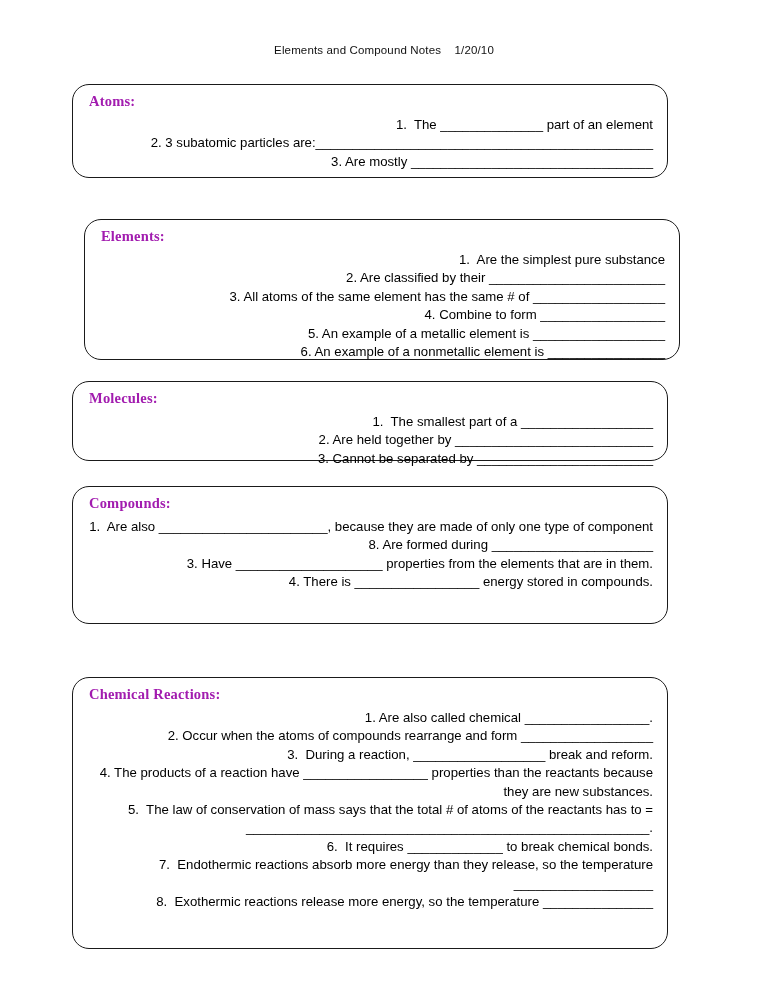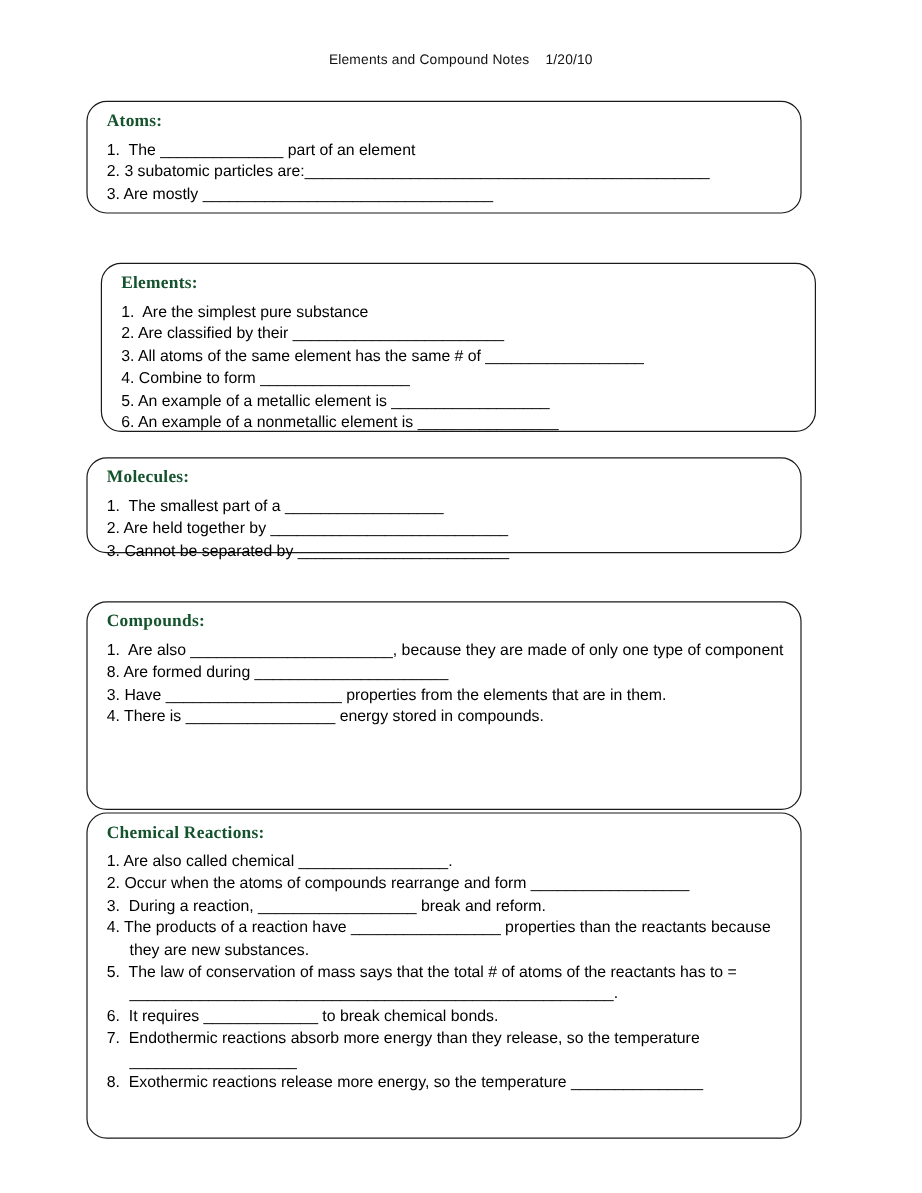--- a/index.html
+++ b/index.html
@@ -46,45 +46,46 @@
   .section-inner {
     padding: 9px 14px 8px 16px;
   }
   .section-heading {
     font-family: "Liberation Serif", serif;
     font-weight: bold;
     font-size: 14.5px;
     letter-spacing: 0.2px;
     margin: 0 0 6px 0;
     line-height: 1.1;
-    color: #14532d;
+    color: #a21caf;
   }
   ol.items {
     list-style: none;
     margin: 0;
     padding: 0;
+    text-align: right;
   }
   ol.items > li {
     font-family: "Liberation Sans", sans-serif;
     font-size: 13.2px;
     line-height: 18.4px;
     white-space: pre-wrap;
     margin: 0;
     padding: 0;
     color: #000;
   }
   
   ol.items > li {
     padding-left: 19px;
     text-indent: -19px;
   }
   .box-atoms        { top: 84px;  height: 94px; }
   .box-elements     { top: 219px; height: 141px; margin-left: 12px; }
   .box-molecules    { top: 381px; height: 80px; }
-  .box-compounds    { top: 501px; height: 174px; }
+  .box-compounds    { top: 486px; height: 138px; }
   .box-reactions    { top: 677px; height: 272px; }
 </style>
 </head>
 <body>
 
 <div class="page">
 
   <div class="doc-header">Elements and Compound Notes    1/20/10</div>
 
   <div class="section-box box-atoms">

